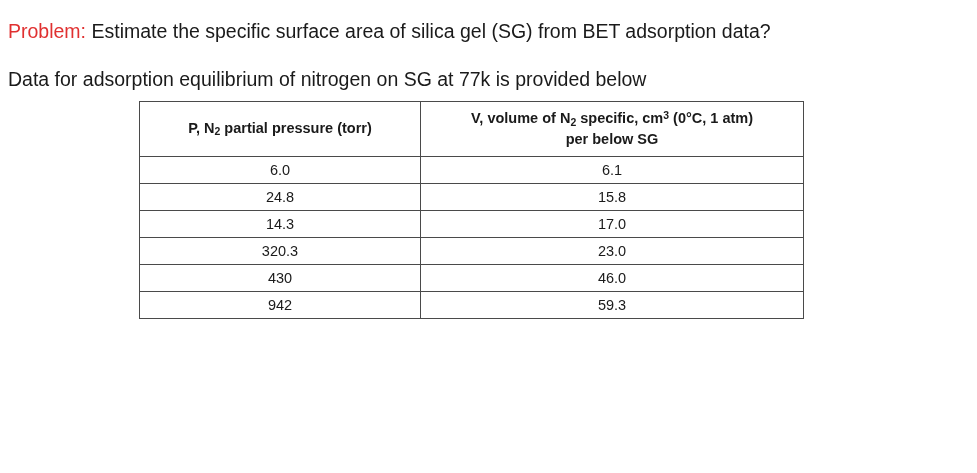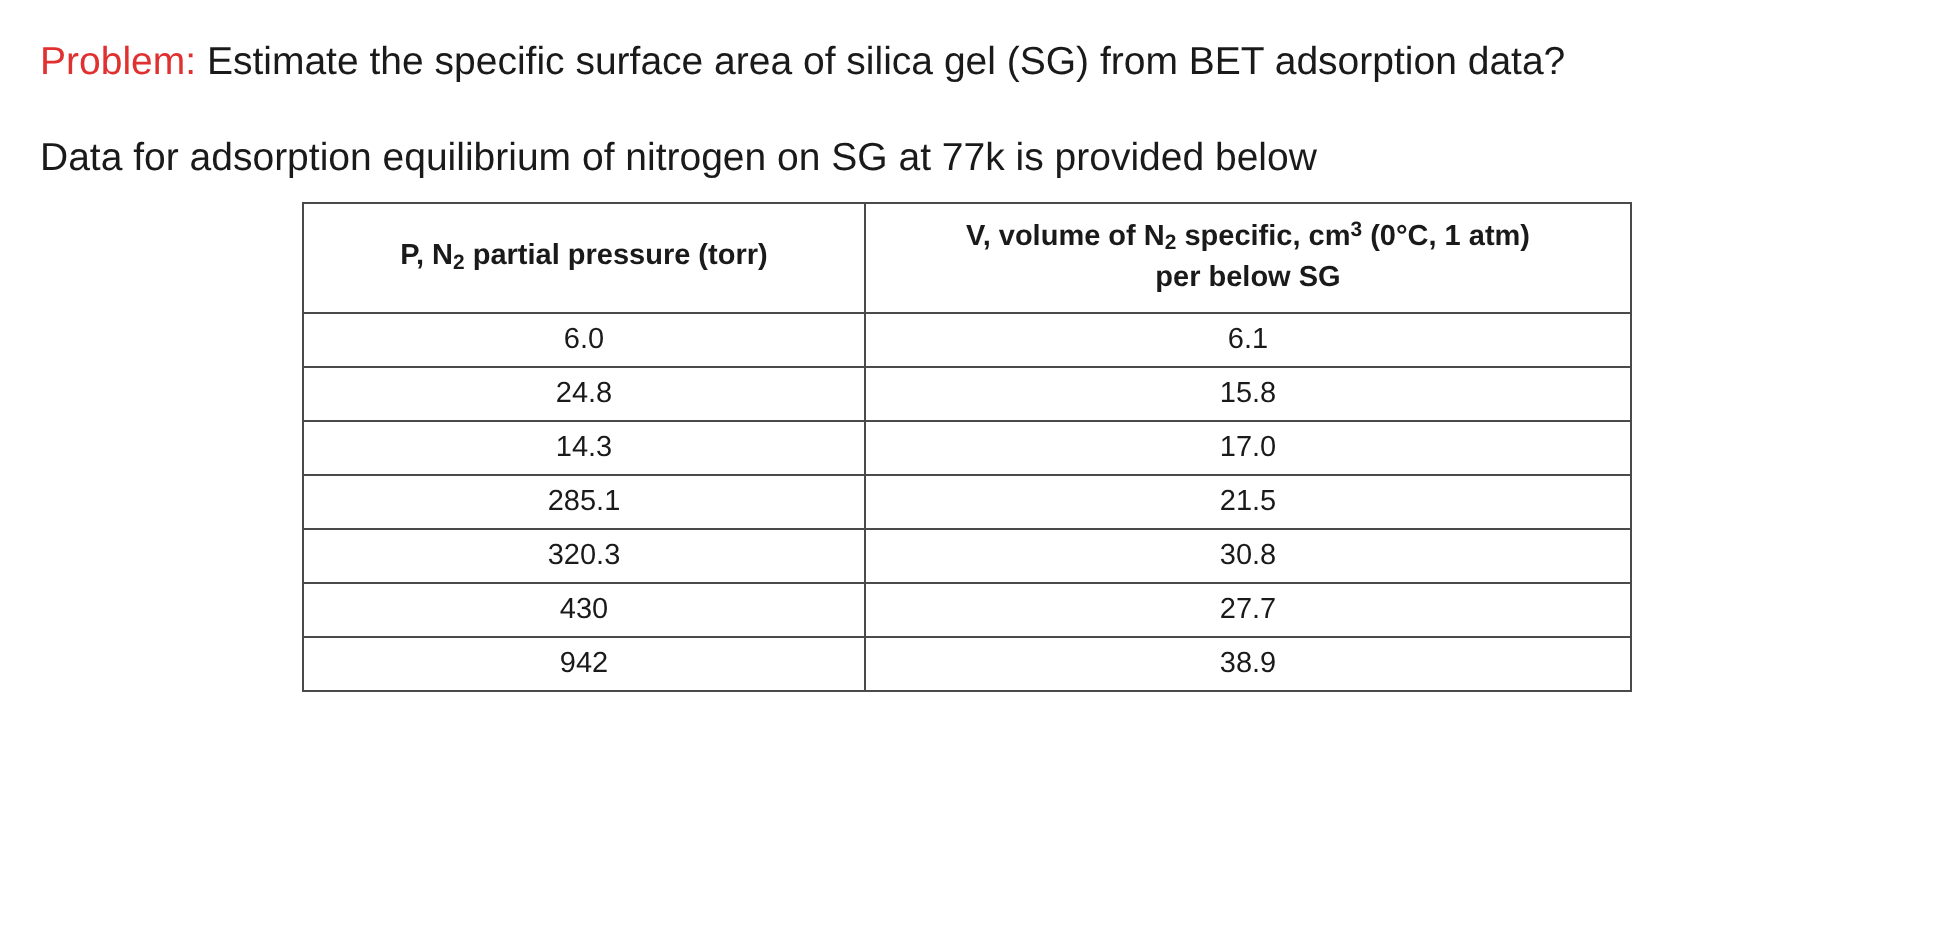--- a/index.html
+++ b/index.html
@@ -12,21 +12,21 @@
     background: #ffffff;
     font-family: "Liberation Sans", sans-serif;
     color: #1a1a1a;
     overflow: hidden;
   }
   .page {
     position: relative;
     width: 977px;
     height: 473px;
     box-sizing: border-box;
-    padding: 18px 20px 0 20px;
+    padding: 18px 20px 0 8px;
   }
   .problem-line {
     font-size: 19.5px;
     line-height: 1.35;
     text-align: justify;
     text-justify: inter-word;
     margin: 0 8px 0 0;
     width: 940px;
   }
   .problem-label {
@@ -106,32 +106,28 @@
         </tr>
         <tr>
           <td>24.8</td>
           <td>15.8</td>
         </tr>
         <tr>
           <td>14.3</td>
           <td>17.0</td>
         </tr>
         <tr>
-          <td>285.1</td>
-          <td>21.5</td>
-        </tr>
-        <tr>
           <td>320.3</td>
-          <td>30.8</td>
+          <td>23.0</td>
         </tr>
         <tr>
           <td>430</td>
-          <td>27.7</td>
+          <td>46.0</td>
         </tr>
         <tr>
           <td>942</td>
-          <td>38.9</td>
+          <td>59.3</td>
         </tr>
       </tbody>
     </table>
   </div>
 
 </div>
 
 </body></html>

